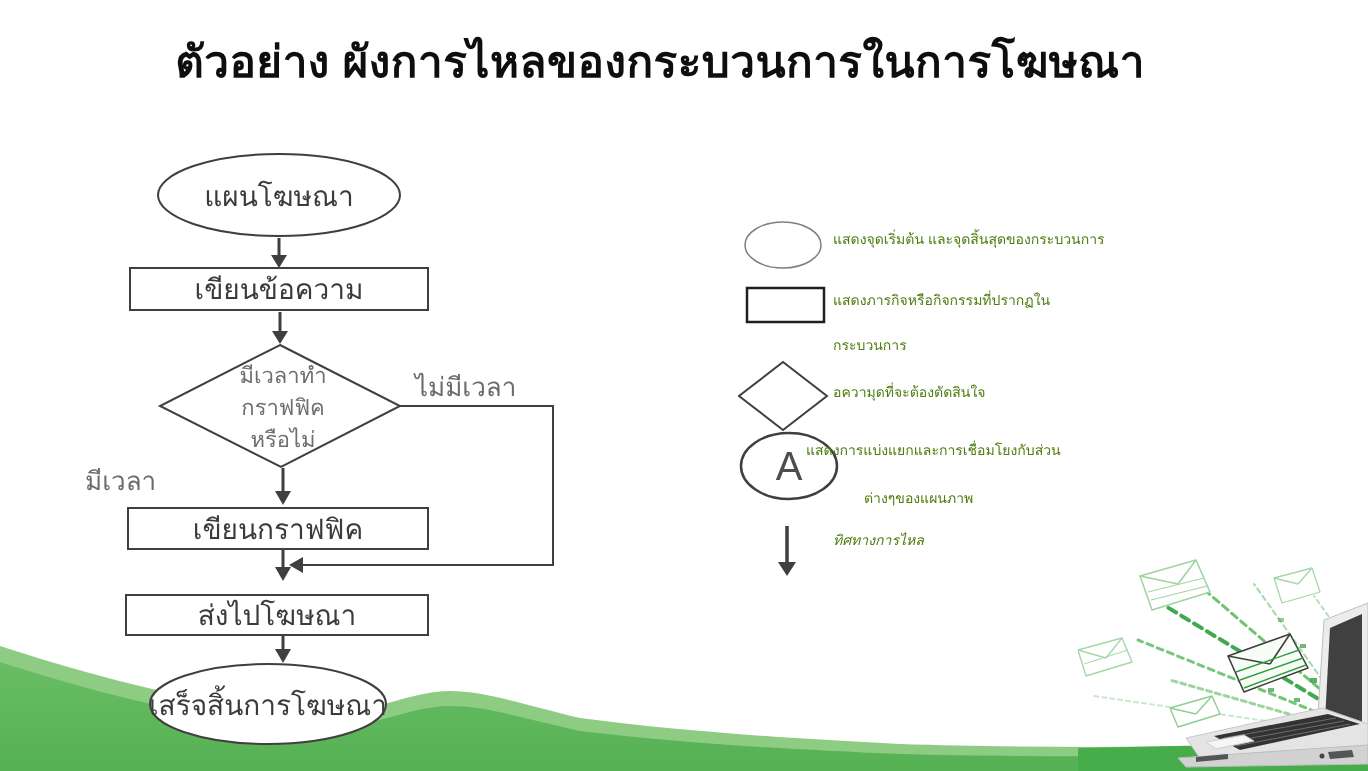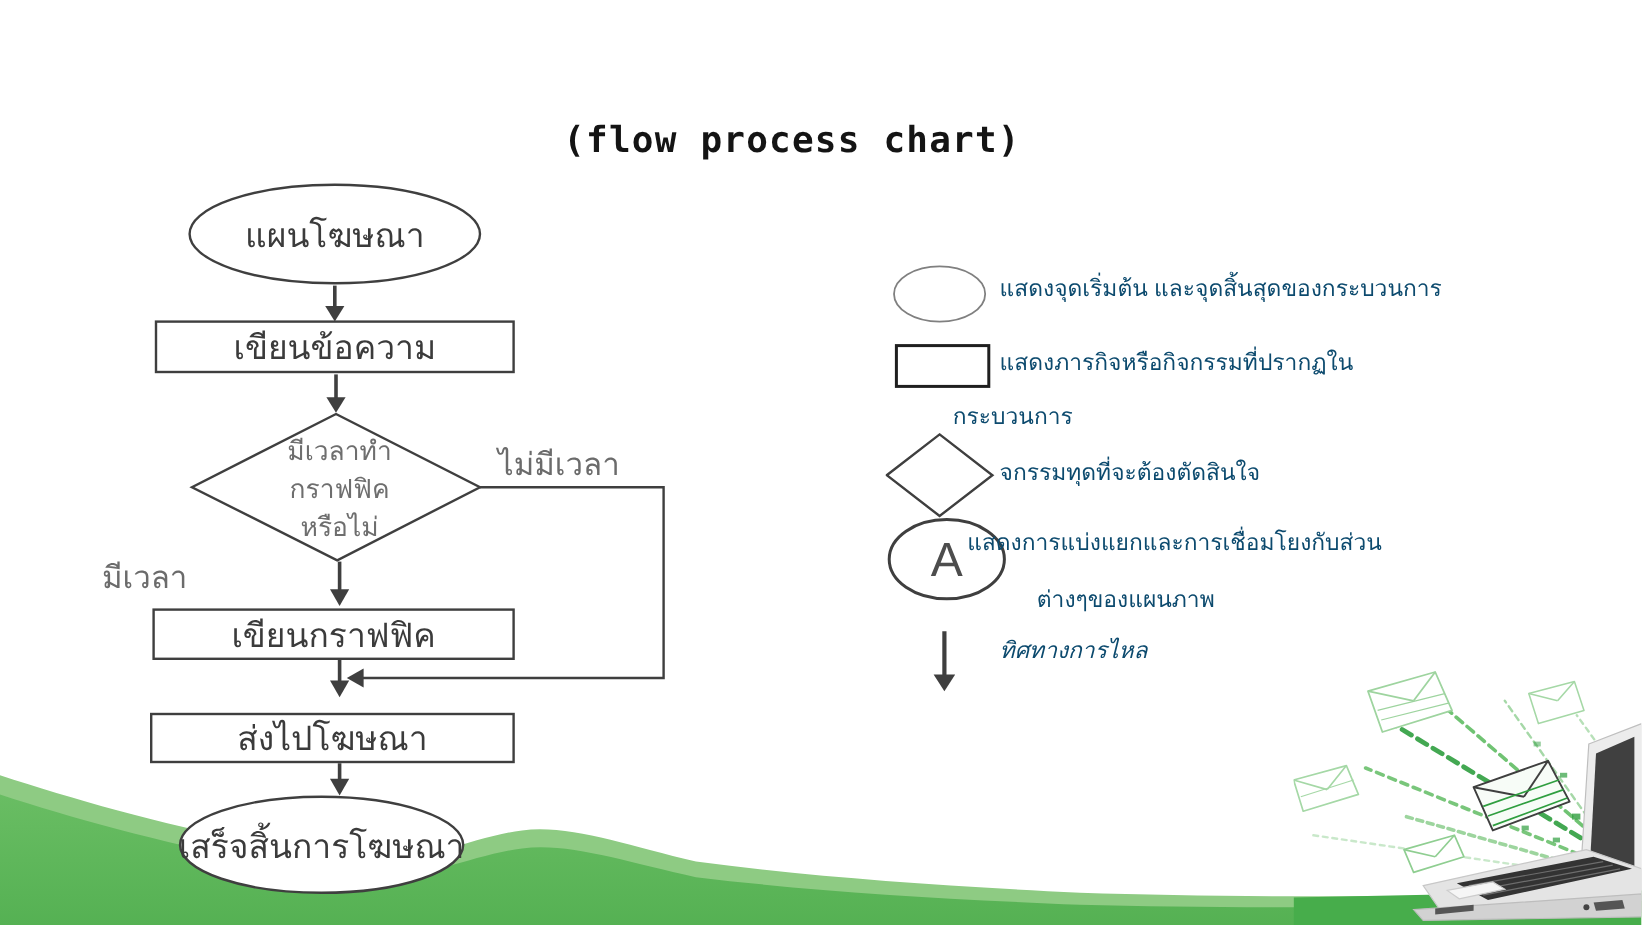--- a/index.html
+++ b/index.html
@@ -11,21 +11,21 @@
   .title{
     left:0;top:26px;width:1320px;text-align:center;
     font-size:44px;font-weight:bold;color:#0e0e0e;letter-spacing:.5px;
   }
   .subtitle{
     left:0;top:100px;width:1320px;text-align:center;
     font-family:"DejaVu Sans Mono","Liberation Mono",monospace;
     font-size:30px;font-weight:bold;color:#141414;letter-spacing:1px;
   }
   .legend-text{
-    font-size:19px;color:#0c4a6e;white-space:nowrap;line-height:1.1;
+    font-size:14px;color:#4d7c0f;white-space:nowrap;line-height:1.1;
   }
   svg text{font-family:"Liberation Sans","DejaVu Sans",sans-serif;}
   .fc-label{font-size:28px;fill:#3b3b3b;}
   .fc-diamond-label{font-size:22px;fill:#6e6e6e;}
   .fc-branch-label{font-size:26px;fill:#6b6b6b;}
   .connector-letter{font-size:40px;fill:#4d4d4d;}
 </style>
 </head>
 <body>
 
@@ -108,21 +108,21 @@
       <line x1="152" y1="194" x2="266" y2="173" stroke="#6d6d6d" stroke-width="1"></line>
       <line x1="158" y1="198" x2="272" y2="176" stroke="#6d6d6d" stroke-width="1"></line>
       <polygon points="128,194 166,187 176,193 138,201" fill="#f6f6f6" stroke="#cccccc" stroke-width="1"></polygon>
       <polygon points="100,210 290,197 290,216 108,219" fill="#d2d2d2" stroke="#bdbdbd" stroke-width="1"></polygon>
       <polygon points="118,209 150,206 150,211 118,214" fill="#555555"></polygon>
       <polygon points="250,204 274,202 276,209 252,211" fill="#555555"></polygon>
       <circle cx="244" cy="208" r="2.5" fill="#444444"></circle>
     </g>
   </svg>
 
-  <div class="abs subtitle">(flow process chart)</div>
+  <div class="abs title">ตัวอย่าง ผังการไหลของกระบวนการในการโฆษณา</div>
 
   <svg class="abs" style="left:0;top:0;" width="700" height="771" viewBox="0 0 700 771">
 
     <ellipse cx="279" cy="195" rx="121" ry="41" fill="#ffffff" stroke="#3f3f3f" stroke-width="2"></ellipse>
     <text class="fc-label" x="279" y="206" text-anchor="middle">แผนโฆษณา</text>
 
     <g stroke="#3f3f3f" fill="#3f3f3f">
       <line x1="279" y1="238" x2="279" y2="257" stroke-width="3"></line>
       <polygon points="271,255 287,255 279,268" stroke="none"></polygon>
     </g>
@@ -177,26 +177,26 @@
 
     <svg class="abs" style="left:743px;top:220px;" width="82" height="50" viewBox="0 0 82 50">
       <ellipse cx="40" cy="25" rx="38" ry="23" fill="none" stroke="#808080" stroke-width="1.5"></ellipse>
     </svg>
     <div class="abs legend-text" style="left:833px;top:232px;">แสดงจุดเริ่มต้น และจุดสิ้นสุดของกระบวนการ</div>
 
     <svg class="abs" style="left:745px;top:286px;" width="82" height="38" viewBox="0 0 82 38">
       <rect x="2" y="2" width="77" height="34" fill="none" stroke="#1f1f1f" stroke-width="2.5"></rect>
     </svg>
     <div class="abs legend-text" style="left:833px;top:293px;text-align:center;">แสดงภารกิจหรือกิจกรรมที่ปรากฏใน</div>
-    <div class="abs legend-text" style="left:794px;top:338px;">กระบวนการ</div>
+    <div class="abs legend-text" style="left:833px;top:338px;">กระบวนการ</div>
 
     <svg class="abs" style="left:738px;top:360px;" width="92" height="72" viewBox="0 0 92 72">
       <polygon points="45,2 89,36 45,70 1,36" fill="none" stroke="#3f3f3f" stroke-width="2"></polygon>
     </svg>
-    <div class="abs legend-text" style="left:833px;top:385px;">จกรรมทุดที่จะต้องตัดสินใจ</div>
+    <div class="abs legend-text" style="left:833px;top:385px;">อความุดที่จะต้องตัดสินใจ</div>
 
     <svg class="abs" style="left:739px;top:431px;" width="102" height="72" viewBox="0 0 102 72">
       <ellipse cx="50" cy="35" rx="48" ry="33" fill="none" stroke="#3f3f3f" stroke-width="2.5"></ellipse>
       <text class="connector-letter" x="50" y="49" text-anchor="middle">A</text>
     </svg>
     <div class="abs legend-text" style="left:806px;top:443px;">แสดงการแบ่งแยกและการเชื่อมโยงกับส่วน</div>
     <div class="abs legend-text" style="left:833px;top:491px;margin-left:31px;">ต่างๆของแผนภาพ</div>
 
     <svg class="abs" style="left:776px;top:524px;" width="22" height="54" viewBox="0 0 22 54">
       <line x1="11" y1="2" x2="11" y2="40" stroke="#3f3f3f" stroke-width="3.5"></line>

